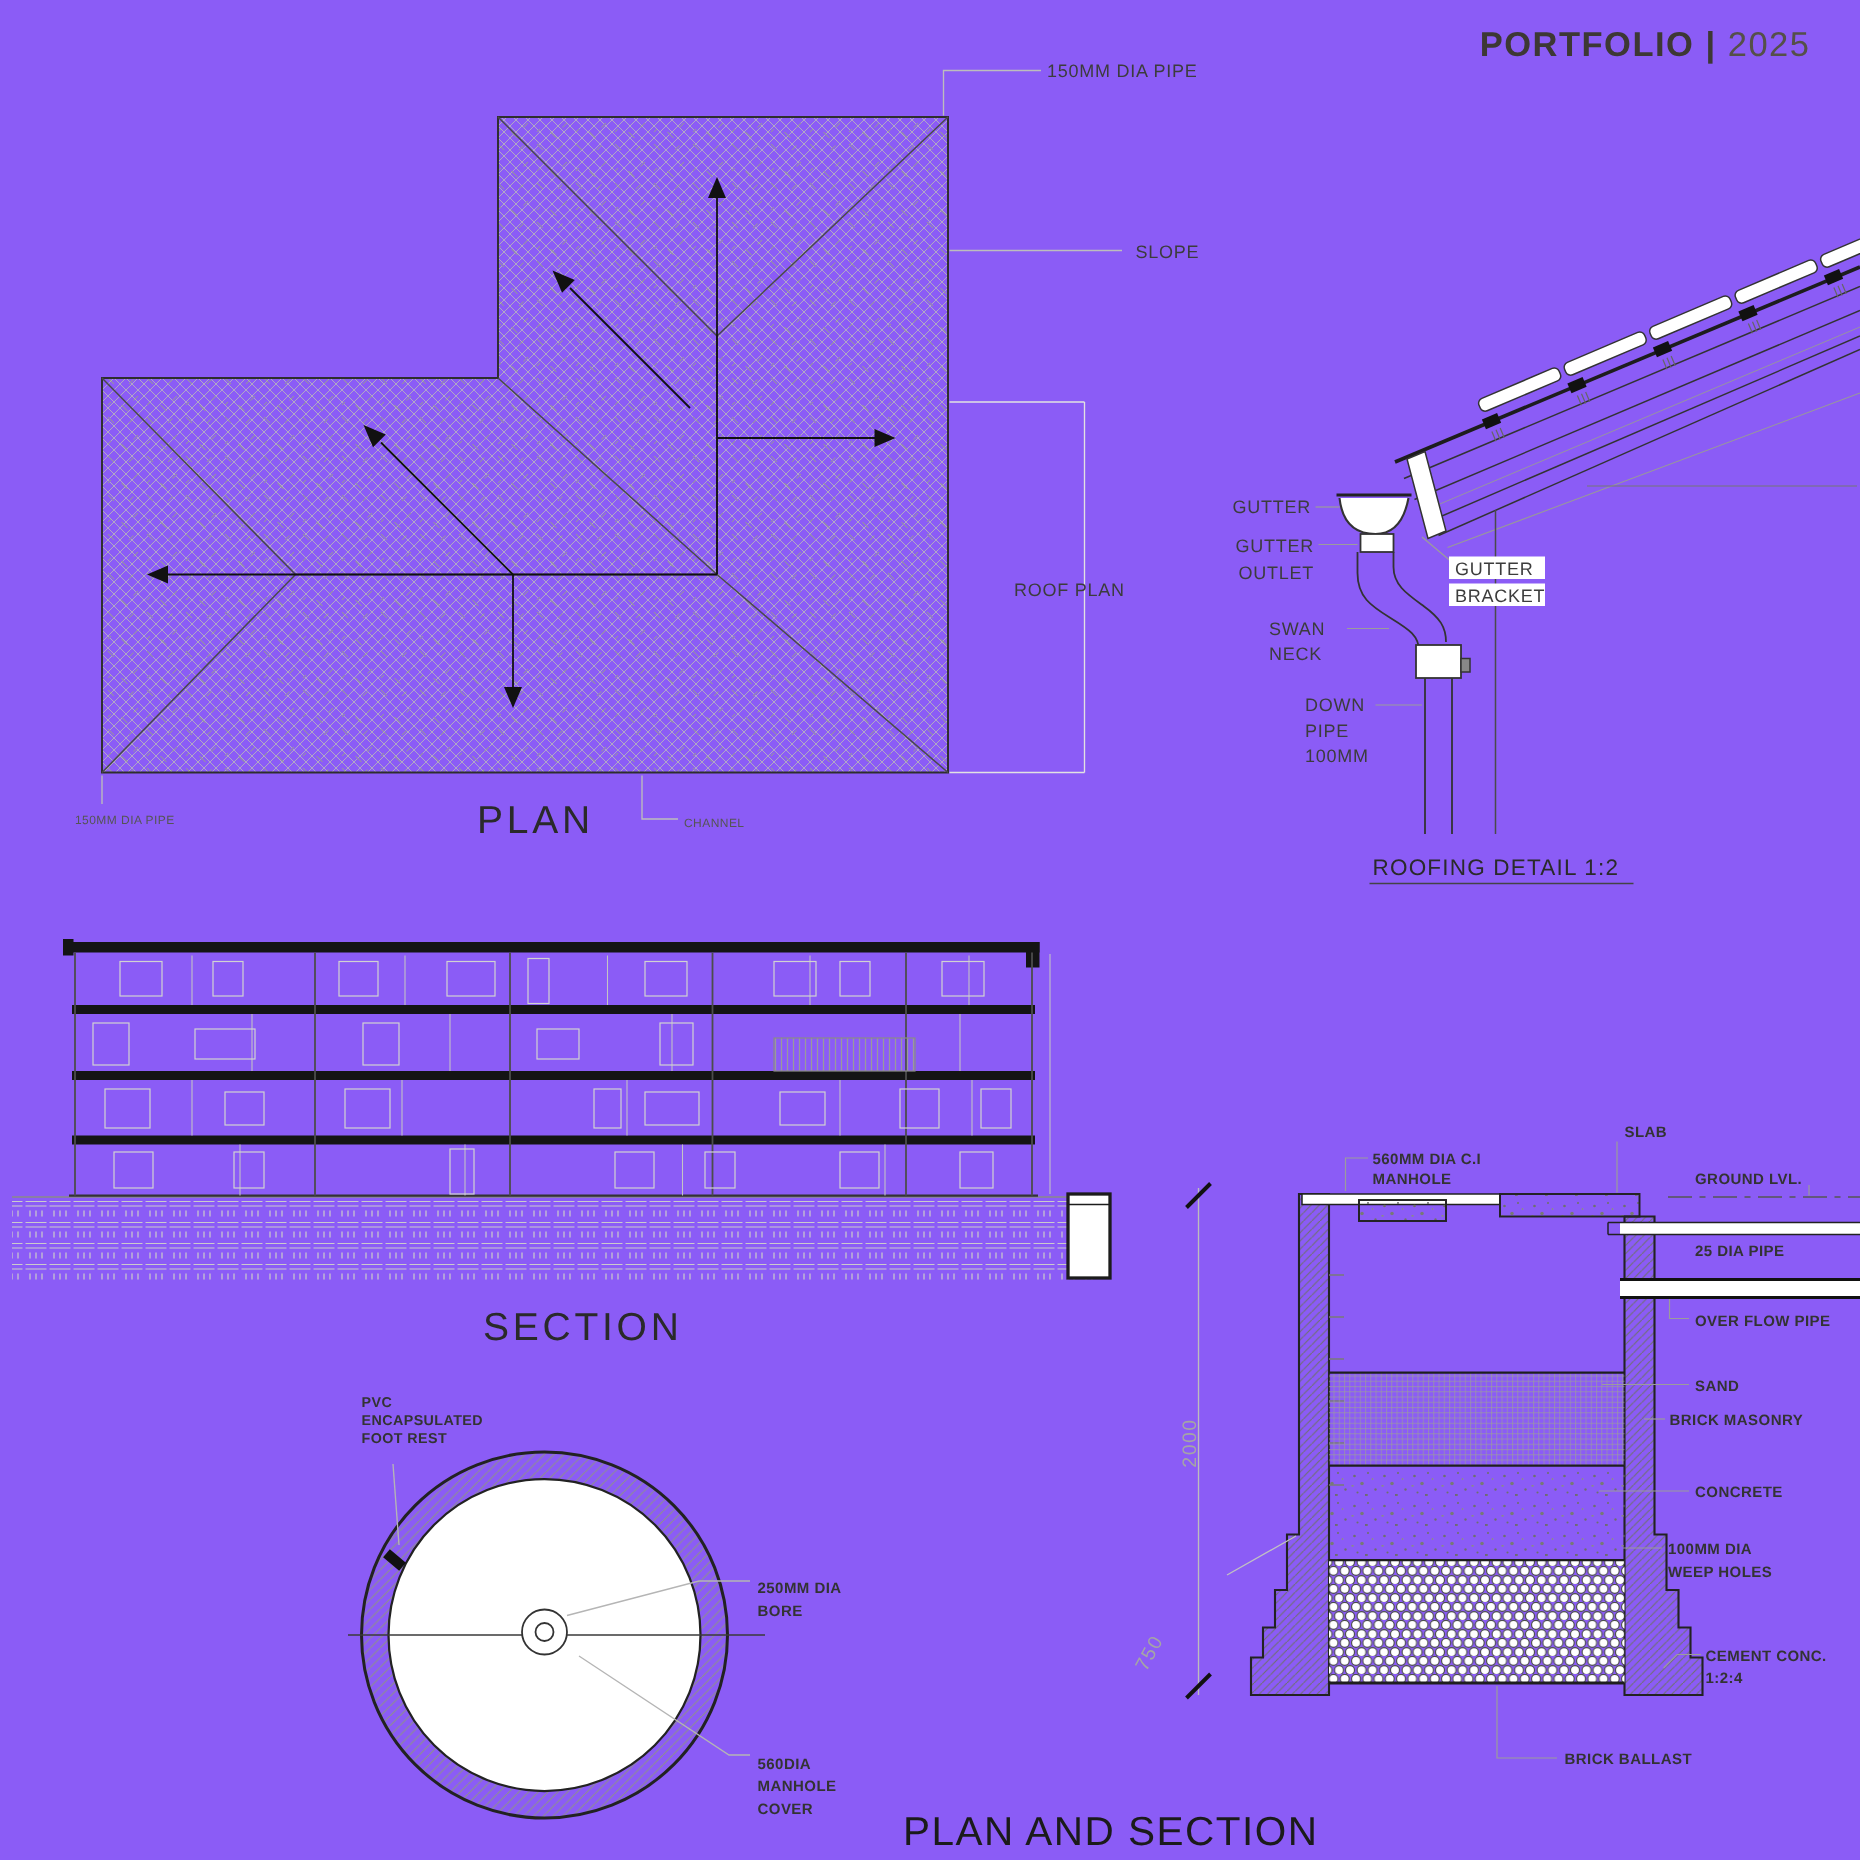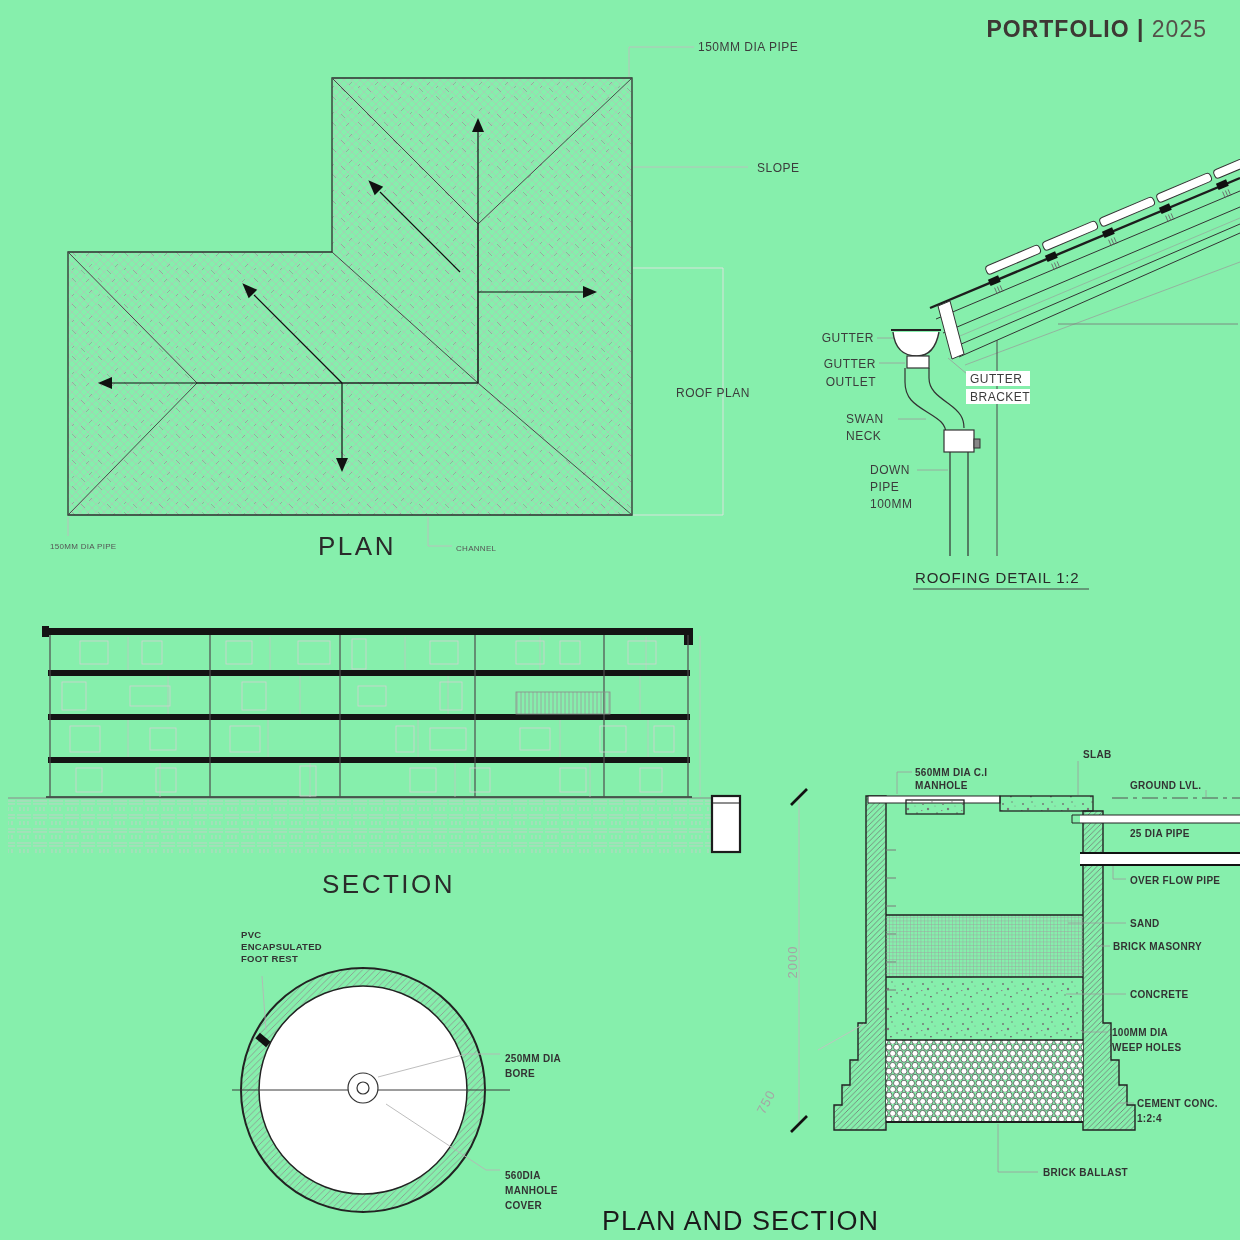--- a/index.html
+++ b/index.html
@@ -1,16 +1,16 @@
 <!DOCTYPE html>
 <html><head>
 <meta charset="utf-8">
 <style>
   html,body{margin:0;padding:0;background:#ffffff;}
-  .sheet{position:relative;width:1240px;height:1240px;background:#86efac;overflow:hidden;
+  .sheet{position:relative;width:1240px;height:1240px;background:#8b5cf6;overflow:hidden;
          font-family:"Liberation Sans", sans-serif;}
   svg text{font-family:"Liberation Sans", sans-serif;}
   .lbl{fill:#3c3c3c;font-size:12px;letter-spacing:0.5px;}
   .lbl-sm{fill:#555;font-size:8px;letter-spacing:0.3px;}
   .lbl-b{fill:#333;font-size:10px;font-weight:bold;letter-spacing:0.3px;}
   .lbl-b9{fill:#333;font-size:9.5px;font-weight:bold;letter-spacing:0.3px;}
   .title-geo{fill:#2a2a2a;font-size:26px;letter-spacing:2.5px;}
   .dimtxt{fill:#a5a5a5;font-size:13px;letter-spacing:1px;}
 </style>
 </head>

